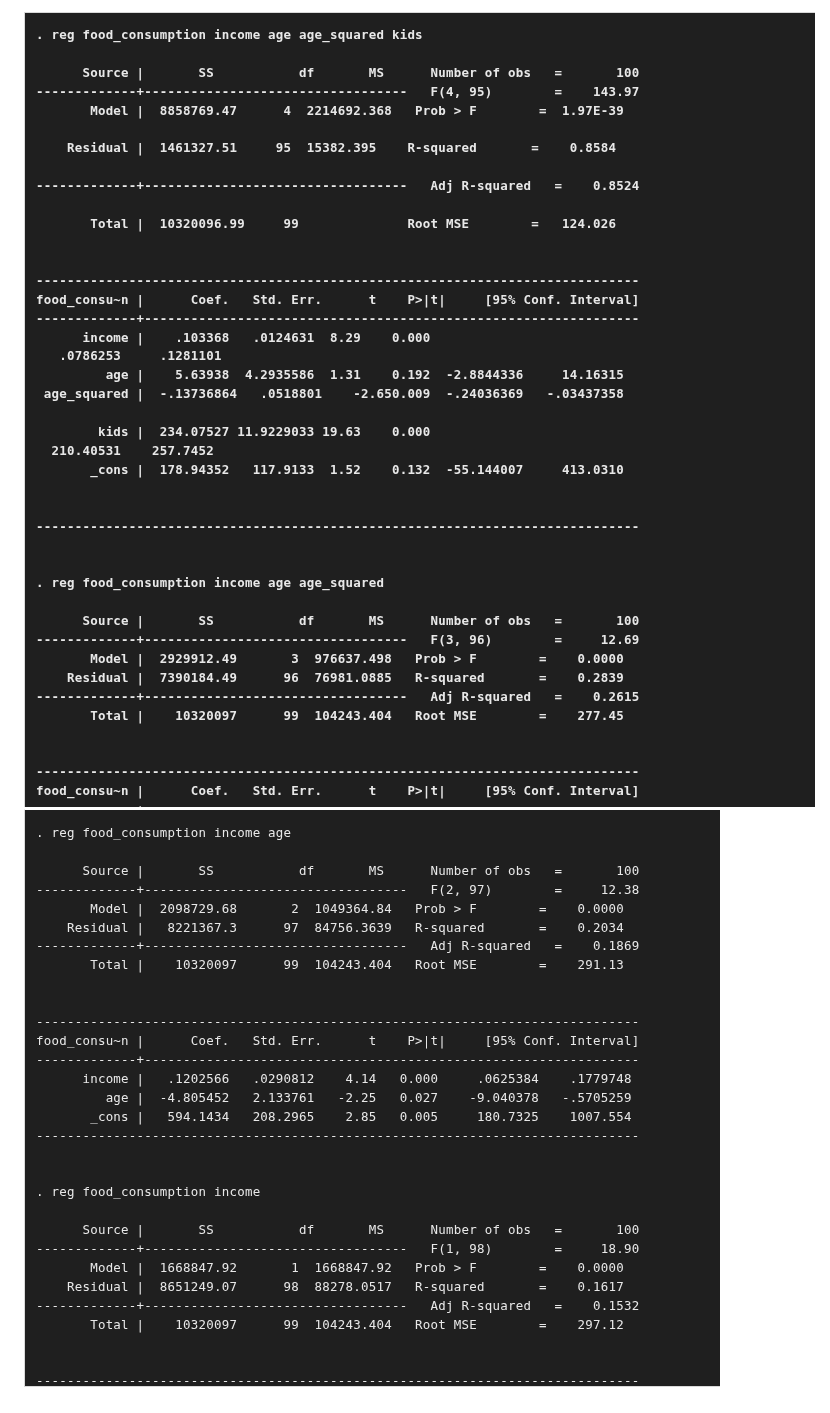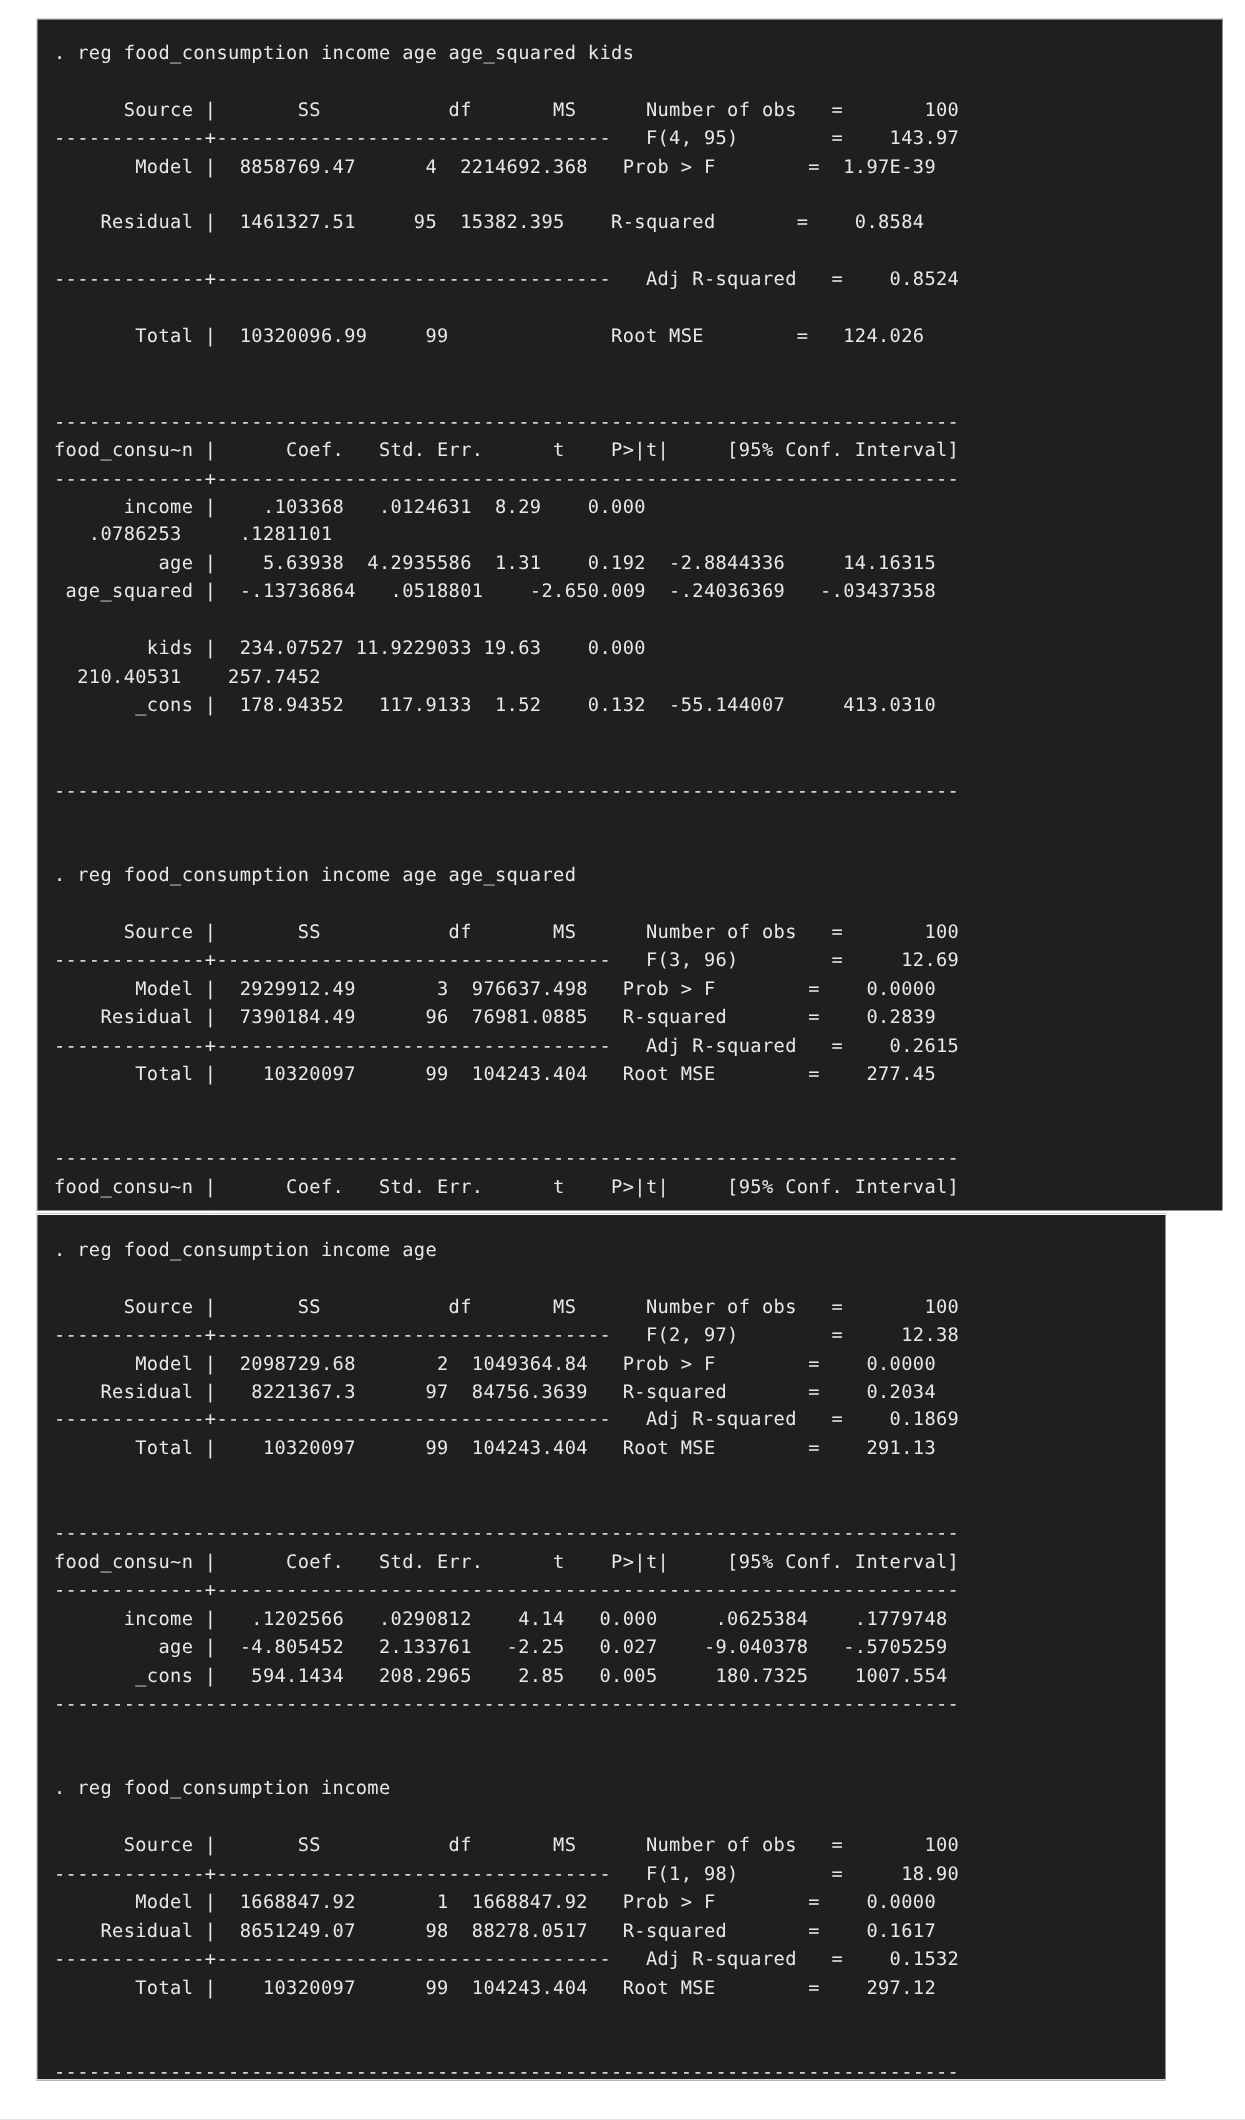--- a/index.html
+++ b/index.html
@@ -32,39 +32,40 @@
     left: 24px;
     top: 12px;
     width: 791px;
     height: 795px;
     border-top: 1px solid #d9d9d9;
     border-left: 1px solid #d9d9d9;
   }
   #panel-bottom {
     left: 24px;
     top: 809px;
-    width: 753px;
+    width: 696px;
     height: 578px;
     border-top: 1px solid #ffffff;
     border-left: 1px solid #d9d9d9;
     border-bottom: 1px solid #d9d9d9;
   }
   pre.console {
     margin: 0;
     padding: 0;
     font-family: "DejaVu Sans Mono", "Liberation Mono", monospace;
     font-size: 12.45px;
     line-height: 18.9px;
     letter-spacing: 0.02em;
     color: #e8e8e8;
     white-space: pre;
     -webkit-font-smoothing: antialiased;
   }
   #panel-top pre.console {
     padding: 13px 0 0 11px;
+    font-weight: bold;
   }
   #panel-bottom pre.console {
     padding: 14px 0 0 11px;
   }
   .blk { display: block; }
 </style>
 </head>
 <body>
 
 <div class="page">

